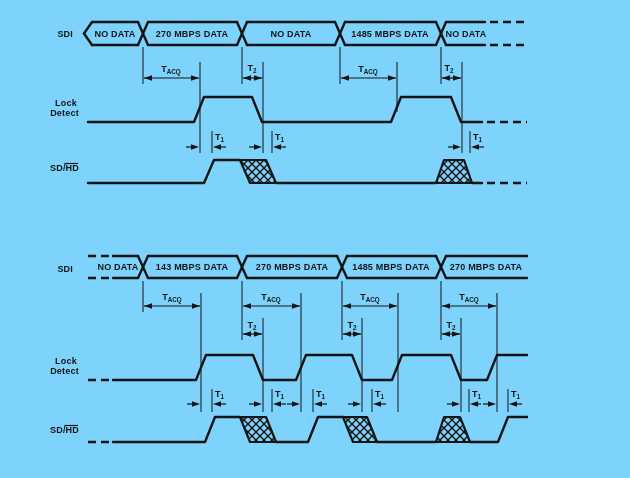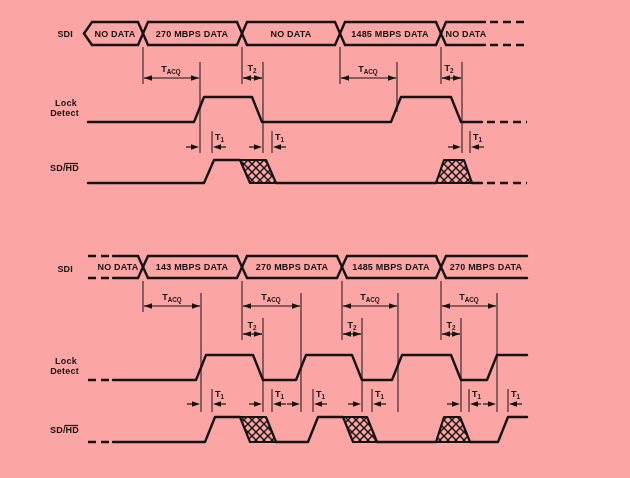--- a/index.html
+++ b/index.html
@@ -1,16 +1,16 @@
 <!DOCTYPE html>
 <html><head>
 <meta charset="utf-8">
 <style>
   html,body{margin:0;padding:0;background:#ffffff;}
-  #stage{position:relative;width:630px;height:478px;background:#fca5a5;overflow:hidden;}
+  #stage{position:relative;width:630px;height:478px;background:#7dd3fc;overflow:hidden;}
   svg{display:block;}
   text{font-family:"Liberation Sans","DejaVu Sans",sans-serif;font-weight:bold;fill:#141414;}
   .lbl{font-size:9px;letter-spacing:0.2px;}
   .tmain{font-size:9px;}
 </style>
 </head>
 <body>
 
 <div id="stage">
     <svg width="630" height="478" viewBox="0 0 630 478">

